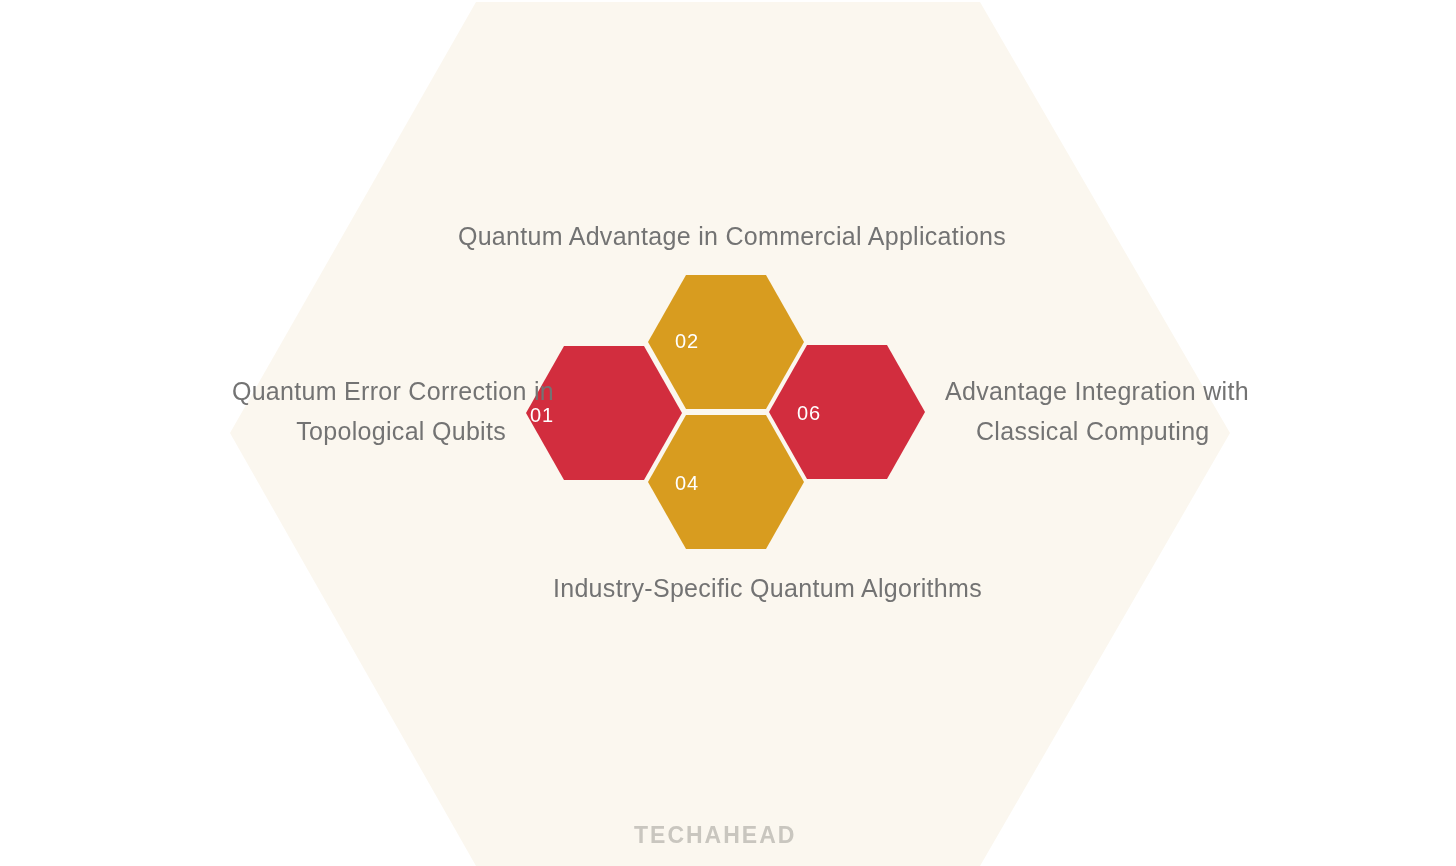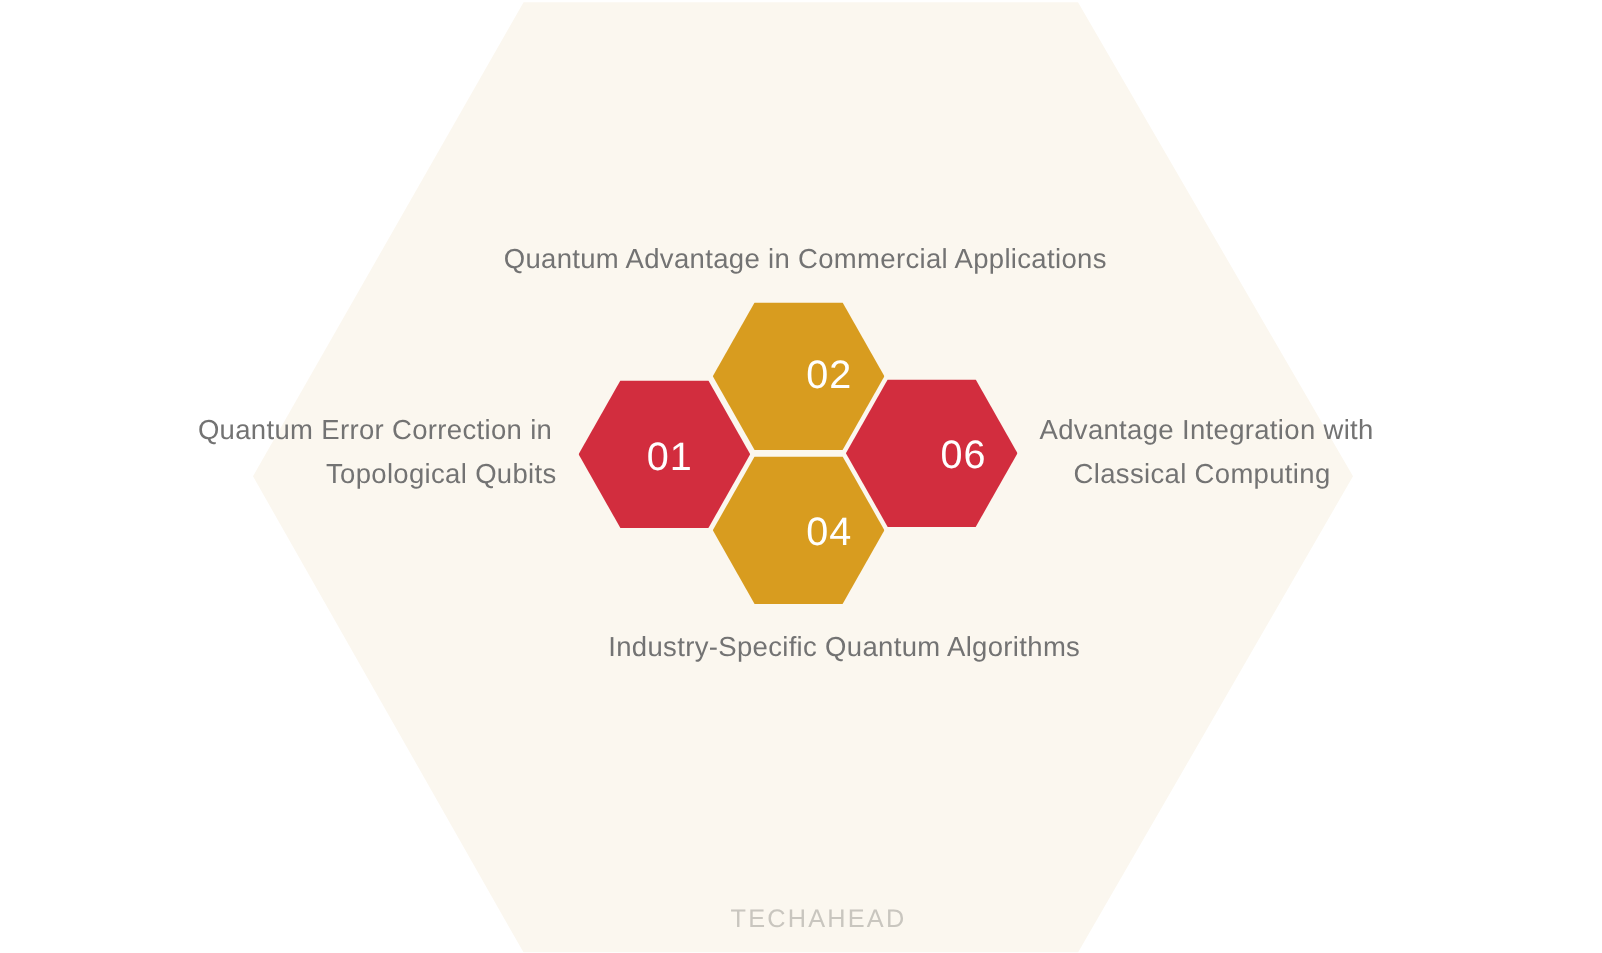--- a/index.html
+++ b/index.html
@@ -1,23 +1,23 @@
 <!DOCTYPE html>
 <html><head>
 <meta charset="utf-8">
 <style>
   html, body { margin:0; padding:0; }
   body { width:1456px; height:866px; background:#ffffff; position:relative; overflow:hidden;
          font-family:"Liberation Sans", "DejaVu Sans", sans-serif; }
   .bg-hex { position:absolute; left:0; top:0; }
   .label { position:absolute; color:#737373; font-size:25px; line-height:40px; white-space:nowrap; letter-spacing:0.3px; }
   .hex { position:absolute; }
-  .hex-num { position:absolute; color:#ffffff; font-size:36px; text-align:right; width:100px; line-height:30px; letter-spacing:1px; }
-  .logo { position:absolute; left:634px; top:822px; width:190px; text-align:right; color:#c9c6bf;
-          font-size:23px; font-weight:normal; letter-spacing:2px; }
+  .hex-num { position:absolute; color:#ffffff; font-size:20px; text-align:left; width:100px; line-height:30px; letter-spacing:1px; }
+  .logo { position:absolute; left:634px; top:822px; width:190px; text-align:left; color:#c9c6bf;
+          font-size:23px; font-weight:bold; letter-spacing:2px; }
 </style>
 </head>
 <body>
 
 <svg class="bg-hex" width="1456" height="866">
   <polygon points="476,2 980,2 1230,433 980,866 476,866 230,433" fill="#fbf7ef"></polygon>
 </svg>
 
 <svg class="hex" style="left:526px;top:346px" width="156" height="134">
   <polygon points="38,0 118,0 156,67 118,134 38,134 0,67" fill="#d22d3e"></polygon>
@@ -32,21 +32,21 @@
   <polygon points="38,0 118,0 156,67 118,134 38,134 0,67" fill="#d89c1f"></polygon>
 </svg>
 
 <div class="hex-num" style="left:530px;top:400px">01</div>
 <div class="hex-num" style="left:675px;top:326px">02</div>
 <div class="hex-num" style="left:797px;top:398px">06</div>
 <div class="hex-num" style="left:675px;top:468px">04</div>
 
 <div class="label" style="left:410px;top:216px;width:644px;text-align:center">Quantum Advantage in Commercial Applications</div>
 
-<div class="label" style="right:954px;top:371px;text-align:left">Quantum Error Correction in</div>
+<div class="label" style="right:902px;top:371px;text-align:left">Quantum Error Correction in</div>
 <div class="label" style="right:950px;top:411px;text-align:center">Topological Qubits</div>
 
 <div class="label" style="left:945px;top:371px">Advantage Integration with</div>
 <div class="label" style="left:976px;top:411px">Classical Computing</div>
 
 <div class="label" style="left:482px;top:568px;width:500px;text-align:right">Industry-Specific Quantum Algorithms</div>
 
 <div class="logo">TECHAHEAD</div>
 
 </body></html>

